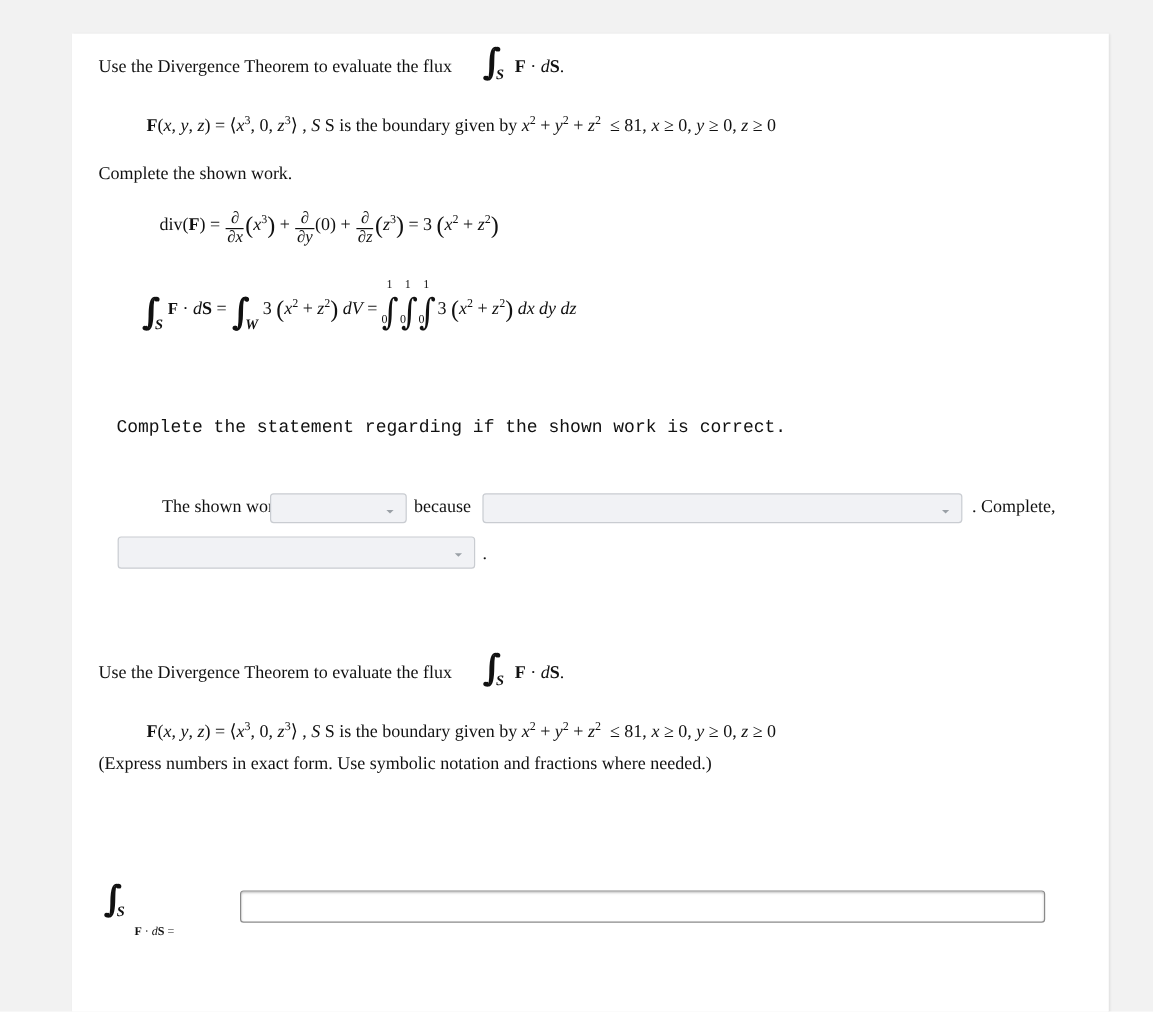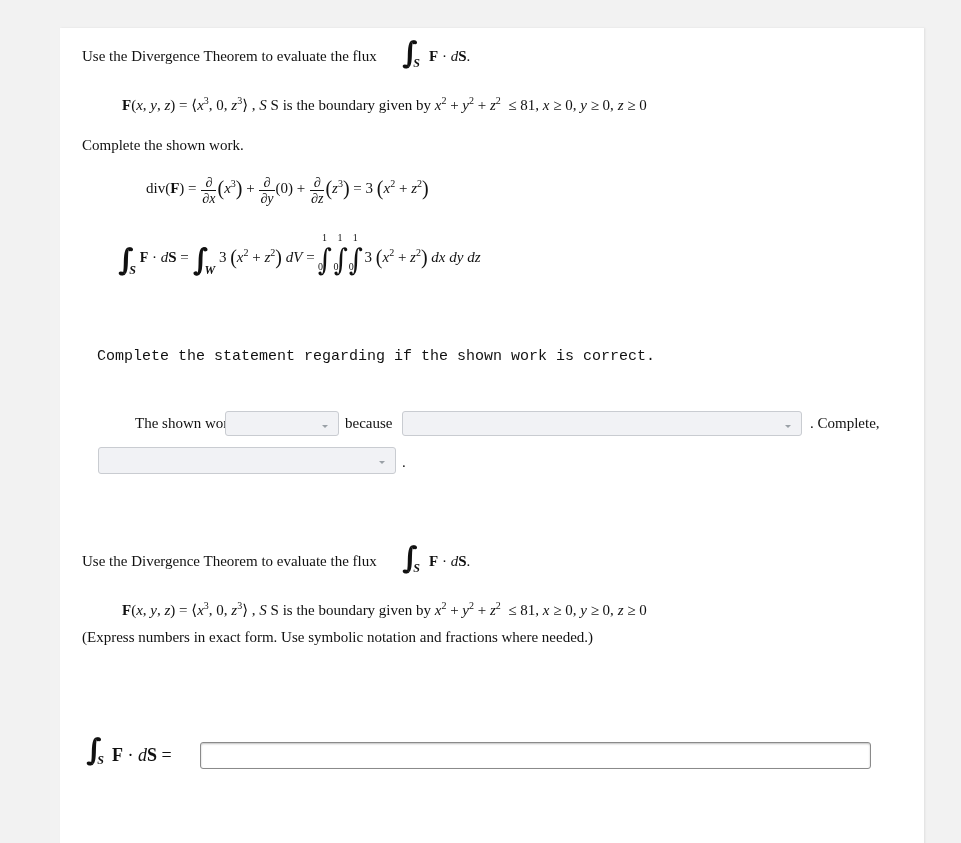--- a/index.html
+++ b/index.html
@@ -65,21 +65,21 @@
 <div class="abs txt" style="left:429px; top:47px;">
   <span class="bold">F</span> · <span class="it">d</span><span class="bold">S</span>.
 </div>
 
 <div class="abs txt" style="left:122px; top:96px;">
   <span class="bold">F</span>(<span class="it">x</span>, <span class="it">y</span>, <span class="it">z</span>) = ⟨<span class="it">x</span><sup>3</sup>, 0, <span class="it">z</span><sup>3</sup>⟩ , <span class="it">S</span> <span>S is the boundary given by</span> <span class="it">x</span><sup>2</sup> + <span class="it">y</span><sup>2</sup> + <span class="it">z</span><sup>2</sup> &nbsp;≤ 81, <span class="it">x</span> ≥ 0, <span class="it">y</span> ≥ 0, <span class="it">z</span> ≥ 0
 </div>
 
 <div class="abs txt" style="left:82px; top:136px;">Complete the shown work.</div>
 
-<div class="abs m" style="left:146px; top:176px;">
+<div class="abs m" style="left:133px; top:176px;">
   div(<span class="bold">F</span>) =
   <span class="frac"><span class="num">∂</span><span class="den">∂x</span></span><span class="big-paren">(</span><span class="it">x</span><sup>3</sup><span class="big-paren">)</span> +
   <span class="frac"><span class="num">∂</span><span class="den">∂y</span></span>(0) +
   <span class="frac"><span class="num">∂</span><span class="den">∂z</span></span><span class="big-paren">(</span><span class="it">z</span><sup>3</sup><span class="big-paren">)</span> = 3 <span class="big-paren">(</span><span class="it">x</span><sup>2</sup> + <span class="it">z</span><sup>2</sup><span class="big-paren">)</span>
 </div>
 
 <div class="abs m" style="left:118px; top:238px;">
   <span class="intsym">∫∫</span><span class="intsub">S</span>
   <span class="bold" style="font-size:14px;">F</span> · <span class="it">d</span><span class="bold">S</span> =
   <span class="intsym" style="letter-spacing:-15px;">∫∫∫</span><span class="intsub" style="margin-left:10px;">W</span>
@@ -119,16 +119,16 @@
 
 <div class="abs txt" style="left:122px; top:601px;">
   <span class="bold">F</span>(<span class="it">x</span>, <span class="it">y</span>, <span class="it">z</span>) = ⟨<span class="it">x</span><sup>3</sup>, 0, <span class="it">z</span><sup>3</sup>⟩ , <span class="it">S</span> <span>S is the boundary given by</span> <span class="it">x</span><sup>2</sup> + <span class="it">y</span><sup>2</sup> + <span class="it">z</span><sup>2</sup> &nbsp;≤ 81, <span class="it">x</span> ≥ 0, <span class="it">y</span> ≥ 0, <span class="it">z</span> ≥ 0
 </div>
 
 <div class="abs txt" style="left:82px; top:628px;">(Express numbers in exact form. Use symbolic notation and fractions where needed.)</div>
 
 <div class="abs" style="left:86px; top:735px;">
   <span class="intsym">∫∫</span><span class="intsub">S</span>
 </div>
-<div class="abs txt" style="left:112px; top:746px; font-size:18px;">
+<div class="abs txt" style="left:112px; top:768px; font-size:10px;">
   <span class="bold">F</span> · <span class="it">d</span><span class="bold">S</span> =
 </div>
 <div class="answer-box" style="left:200px; top:742px; width:671px; height:27px;"></div>
 
 </body></html>

